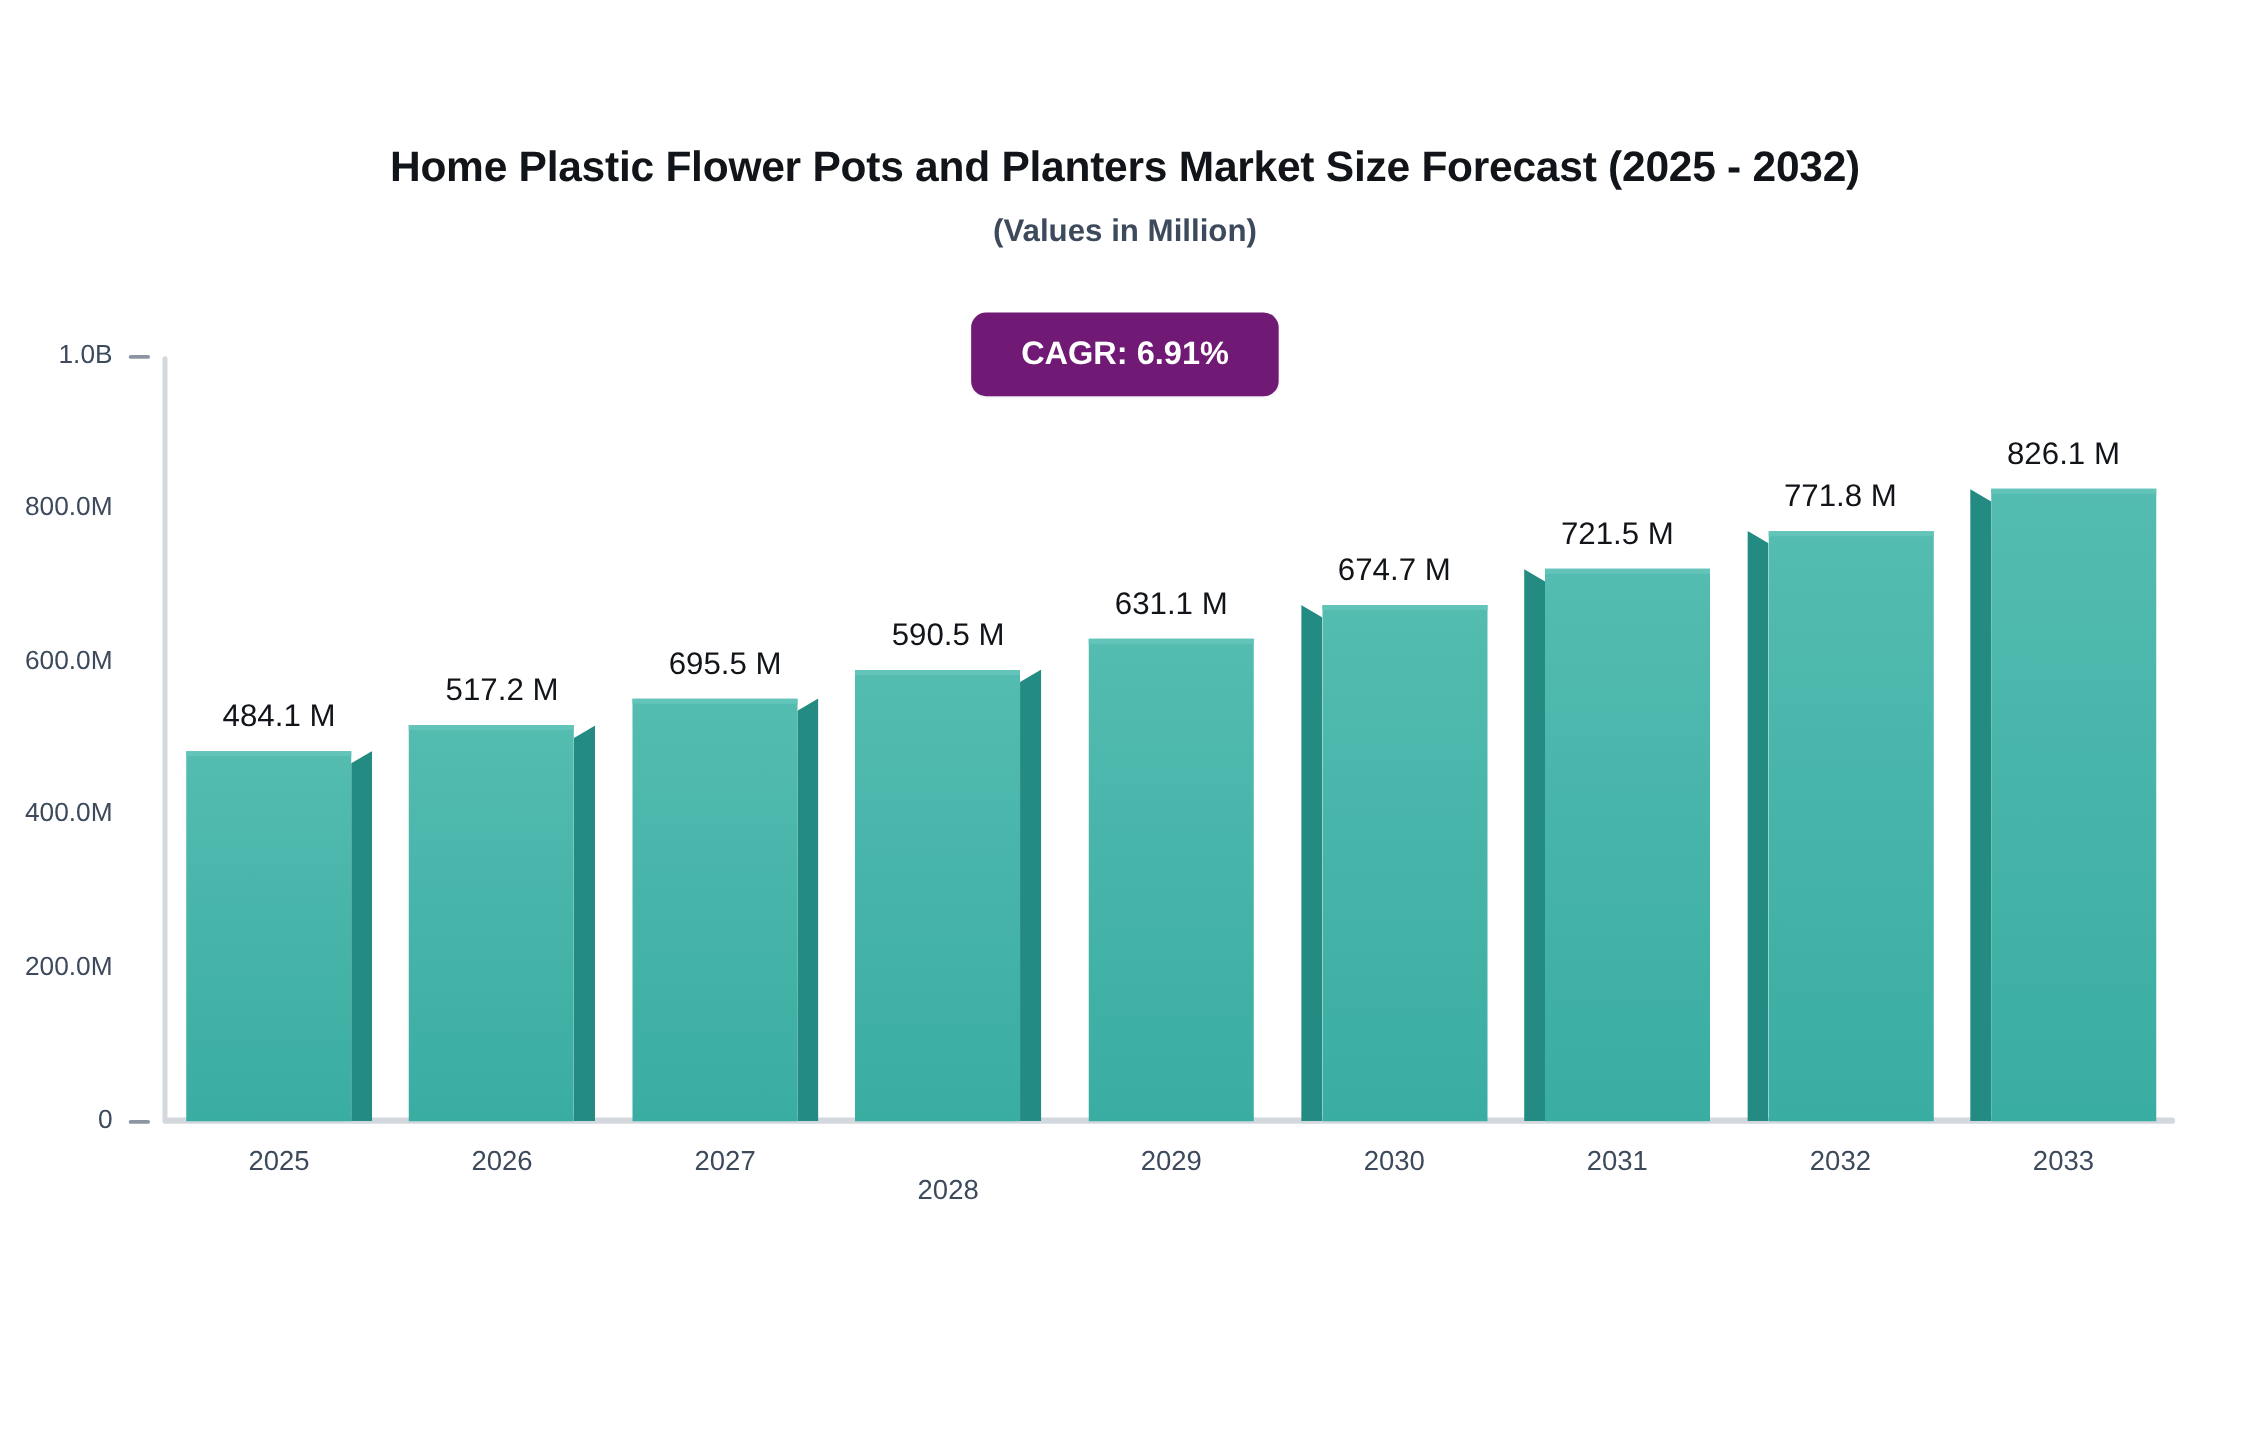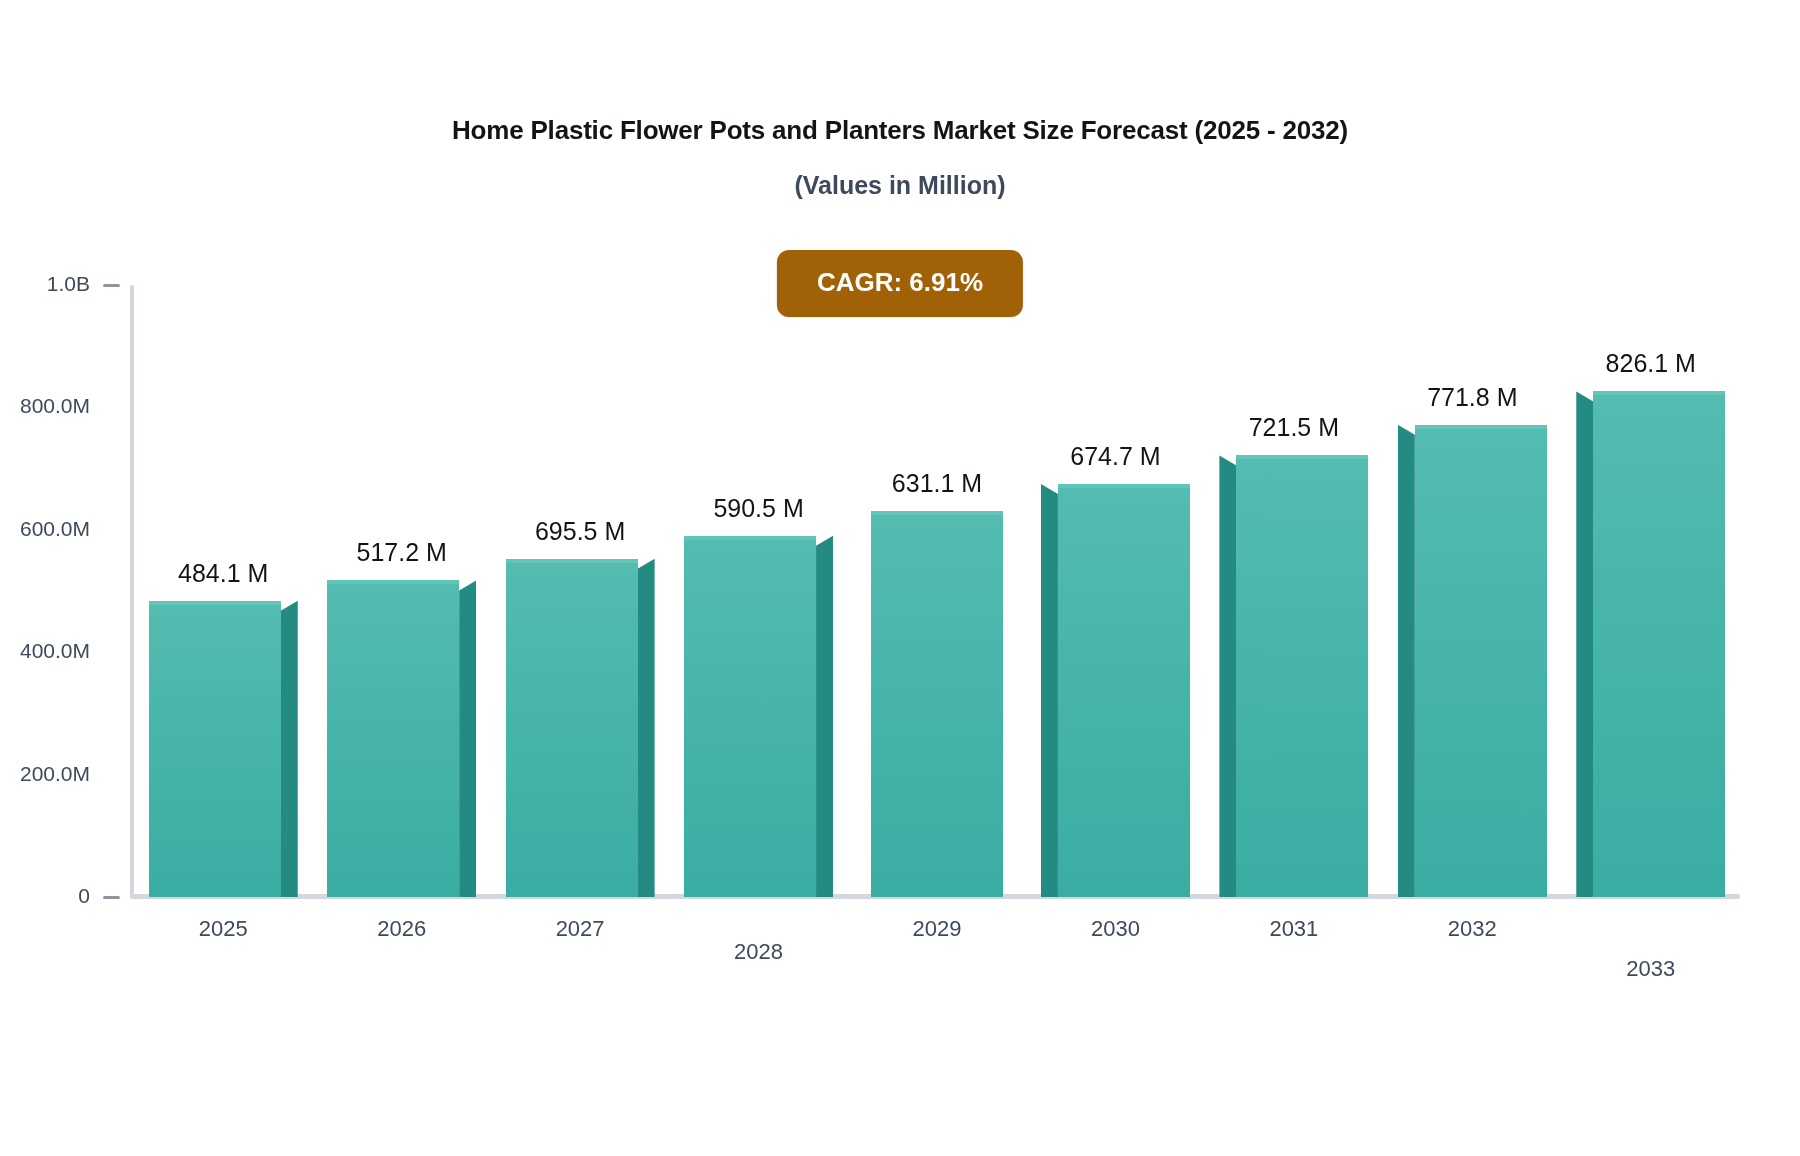--- a/index.html
+++ b/index.html
@@ -21,21 +21,21 @@
     background: #ffffff;
   }
 
   
   .chart-title {
     position: absolute;
     top: 116px;
     left: 0;
     width: 1800px;
     text-align: center;
-    font-size: 26px;
+    font-size: 34px;
     font-weight: bold;
     color: #111418;
     letter-spacing: -0.2px;
     line-height: 1.1;
   }
   .chart-subtitle {
     position: absolute;
     top: 172px;
     left: 0;
     width: 1800px;
@@ -44,21 +44,21 @@
     font-weight: bold;
     color: #3d4a5c;
     line-height: 1.1;
   }
 
   .cagr-badge {
     position: absolute;
     top: 250px;
     left: 50%;
     transform: translateX(-50%);
-    background: #a16207;
+    background: #701a75;
     color: #ffffff;
     font-size: 26px;
     font-weight: bold;
     border-radius: 12px;
     padding: 17px 40px 19px 40px;
     white-space: nowrap;
     box-shadow: 0 1px 2px rgba(0,0,0,0.06);
   }
 
   
@@ -311,21 +311,21 @@
 
   <div id="xlabels">
       <div class="bar-xlabel" style="left: 93.2222px;">2025</div>
       <div class="bar-xlabel" style="left: 271.667px;">2026</div>
       <div class="bar-xlabel" style="left: 450.111px;">2027</div>
       <div class="bar-xlabel" style="left: 628.556px; margin-top: 23px;">2028</div>
       <div class="bar-xlabel" style="left: 807px;">2029</div>
       <div class="bar-xlabel" style="left: 985.444px;">2030</div>
       <div class="bar-xlabel" style="left: 1163.89px;">2031</div>
       <div class="bar-xlabel" style="left: 1342.33px;">2032</div>
-      <div class="bar-xlabel" style="left: 1520.78px; margin-top: 40px;">2033</div>
+      <div class="bar-xlabel" style="left: 1520.78px;">2033</div>
     </div>
 
 
 <div class="bar-value" style="left: 93.2222px; top: 558.731px;">484.1 M</div>
     <div class="bar-value" style="left: 271.667px; top: 538.474px;">517.2 M</div>
     <div class="bar-value" style="left: 450.111px; top: 516.809px;">695.5 M</div>
     <div class="bar-value" style="left: 628.556px; top: 493.614px;">590.5 M</div>
     <div class="bar-value" style="left: 807px; top: 468.767px;">631.1 M</div>
     <div class="bar-value" style="left: 985.444px; top: 442.084px;">674.7 M</div>
     <div class="bar-value" style="left: 1163.89px; top: 413.442px;">721.5 M</div>

